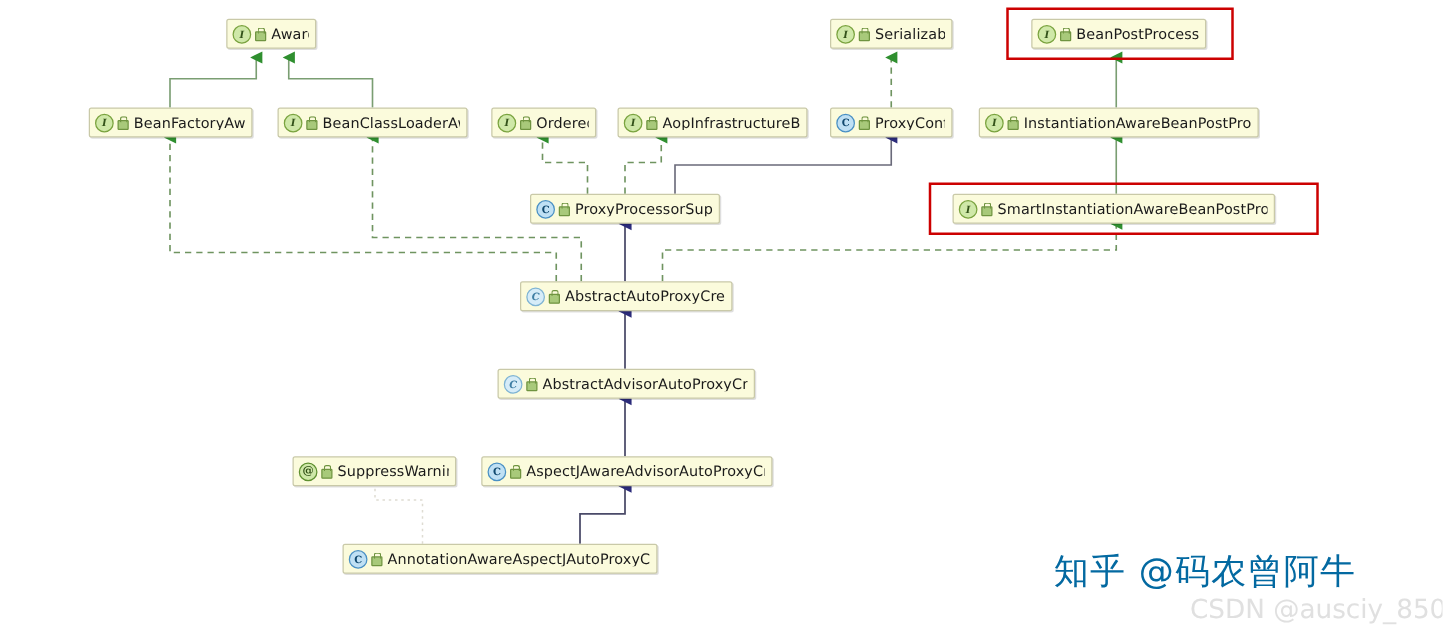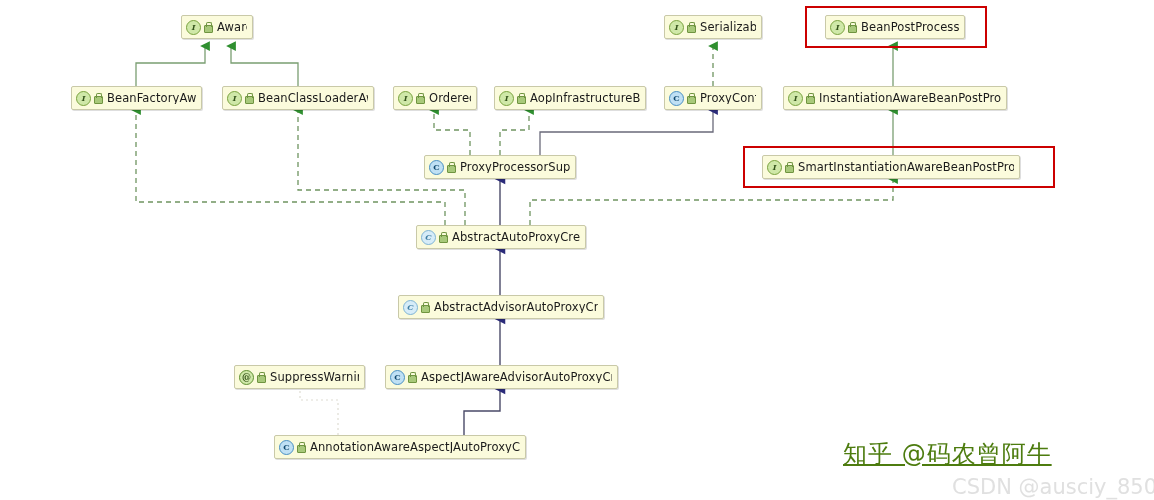--- a/index.html
+++ b/index.html
@@ -69,27 +69,26 @@
     position:absolute;
     box-sizing:border-box;
     border:2px solid #cc0000;
     background:transparent;
     z-index:2;
   }
 
   
   .wm-zhihu{
     position:absolute;
-    font-size:24px;
-    color:#4d7c0f;
+    font-size:28px;
+    color:#0369a1;
     font-family:"DejaVu Sans","Liberation Sans",sans-serif;
     white-space:nowrap;
     letter-spacing:1px;
     z-index:1;
-    text-decoration:underline;
   }
   .wm-csdn{
     position:absolute;
     font-size:21px;
     color:#e0e0e0;
     font-family:"DejaVu Sans","Liberation Sans",sans-serif;
     white-space:nowrap;
     z-index:1;
   }
 </style>

